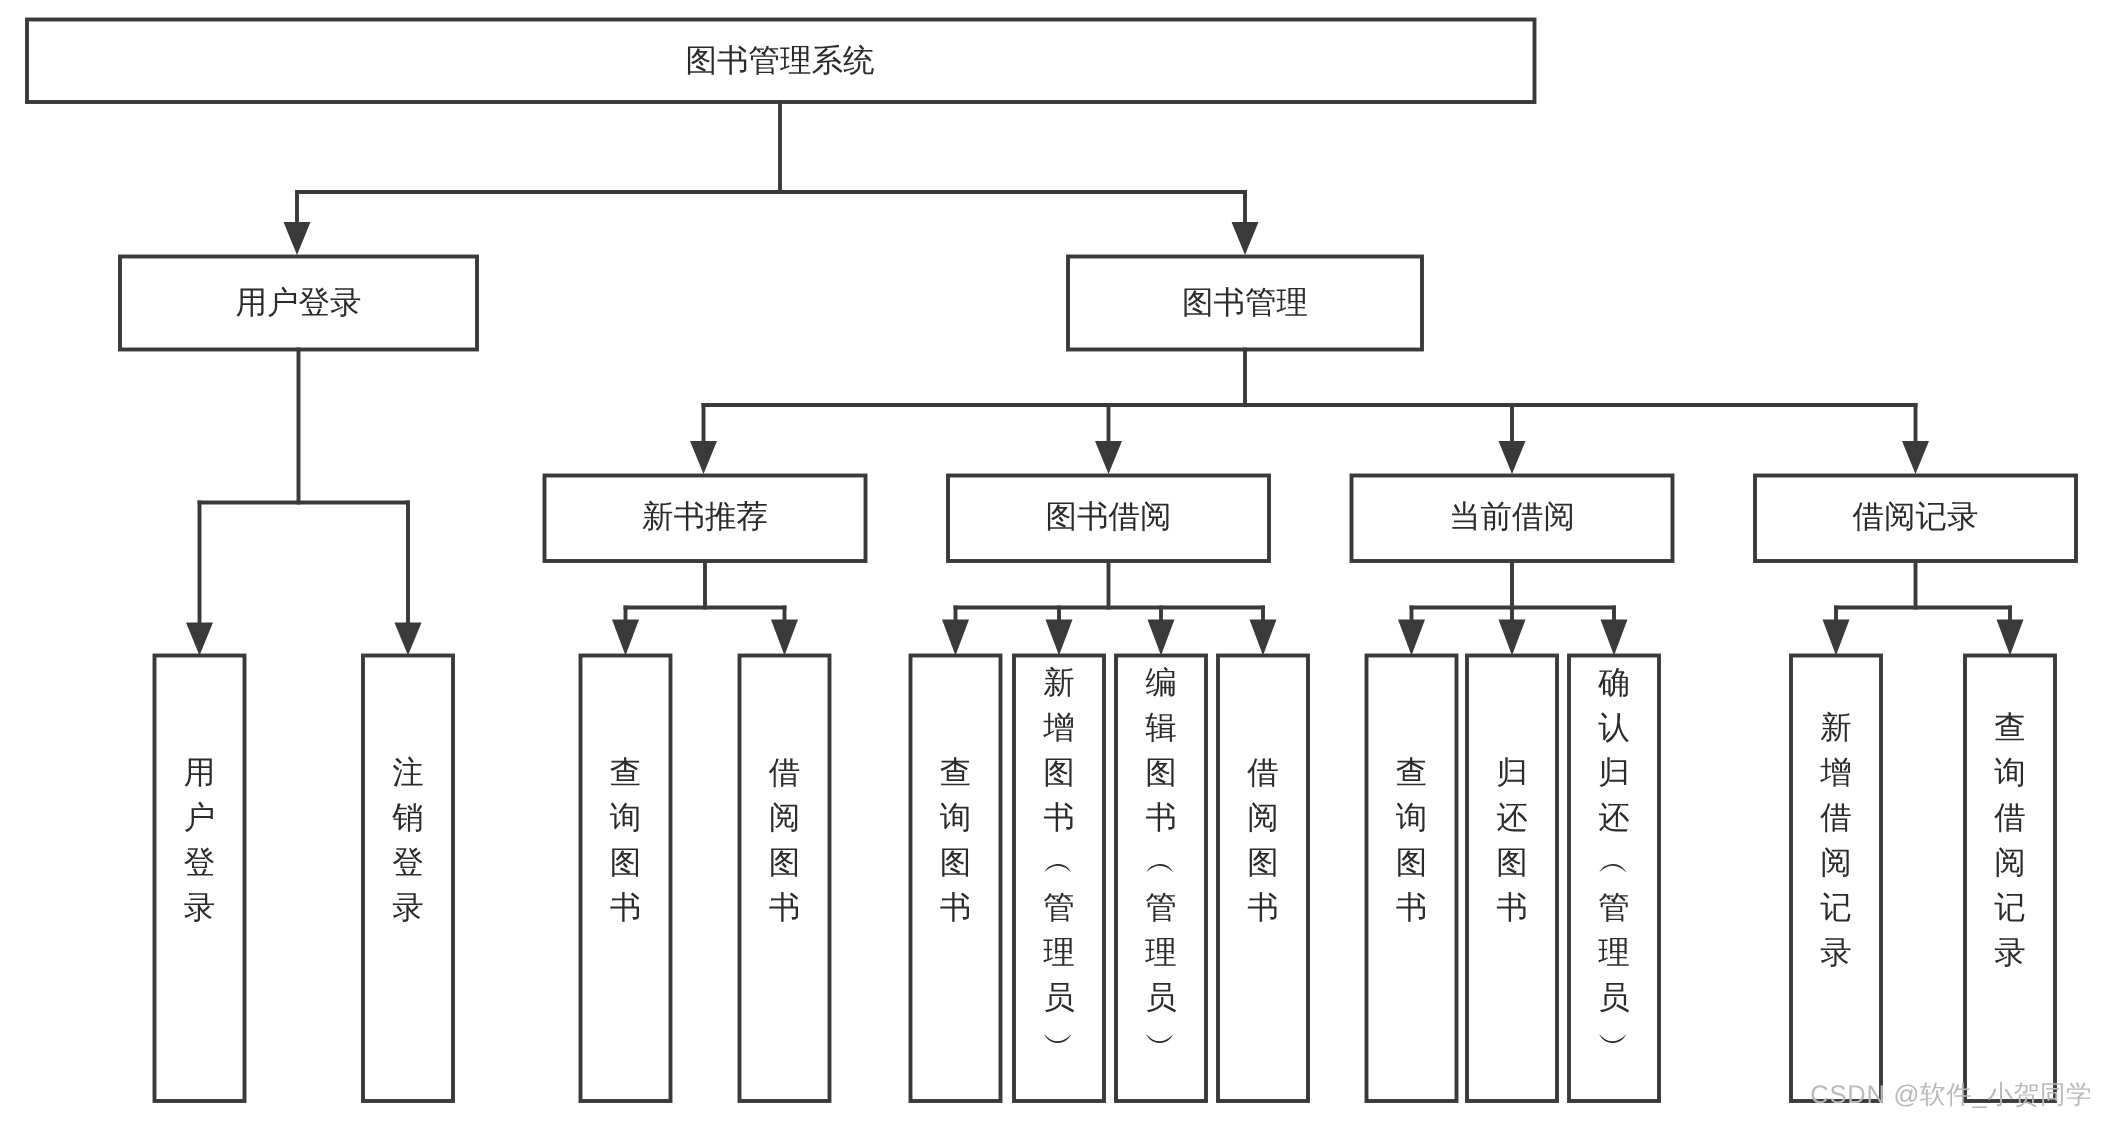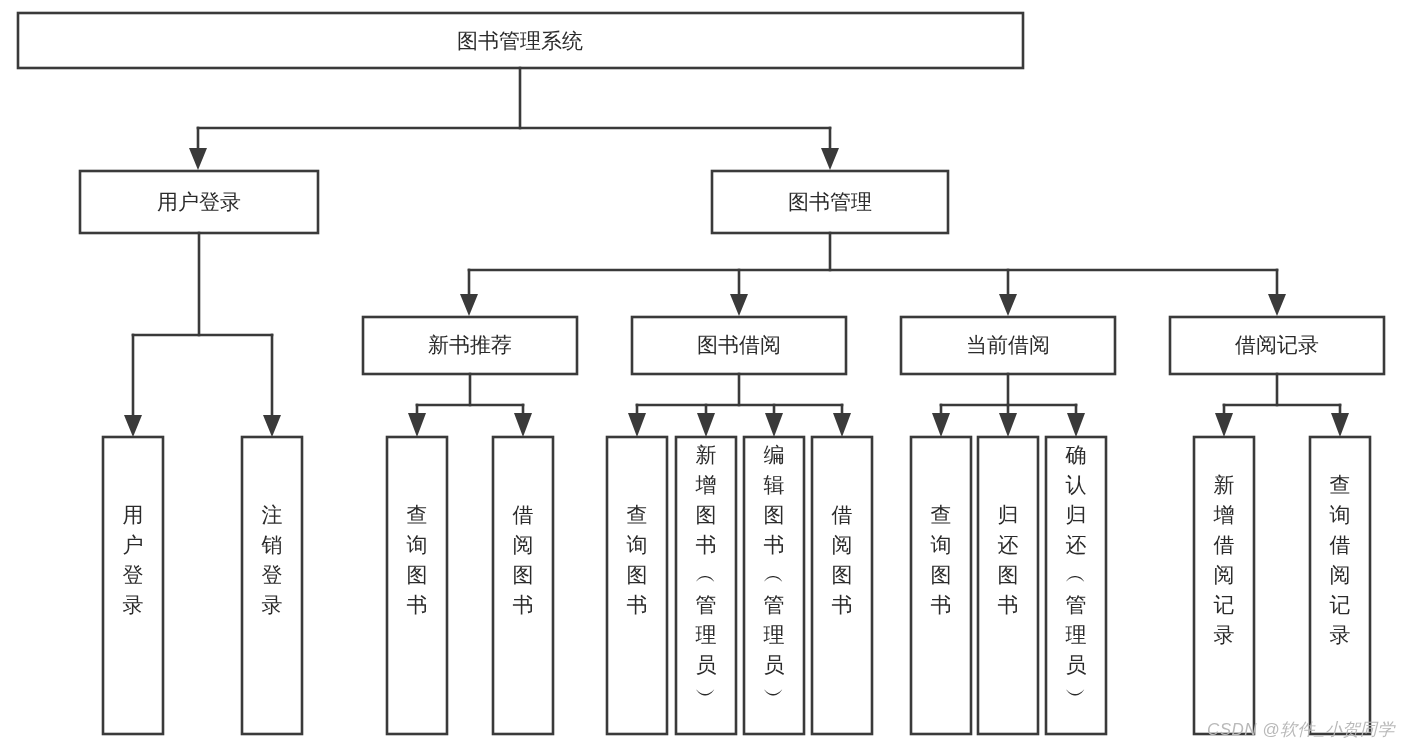--- a/index.html
+++ b/index.html
@@ -52,21 +52,20 @@
   .watermark {
     position: absolute;
     right: 10px;
     bottom: 6px;
     font-family: "Liberation Sans", "DejaVu Sans", sans-serif;
     font-size: 17px;
     color: #b9b9b9;
     letter-spacing: 0.5px;
     white-space: nowrap;
     user-select: none;
-    font-style: italic;
   }
 </style>
 </head>
 <body>
 
 <svg id="canvas" viewBox="0 0 1405 747" xmlns="http://www.w3.org/2000/svg">
 
   <g>
     <rect class="node-box" x="18" y="13" width="1005" height="55"></rect>
     <text class="node-label" x="520" y="42">图书管理系统</text>

